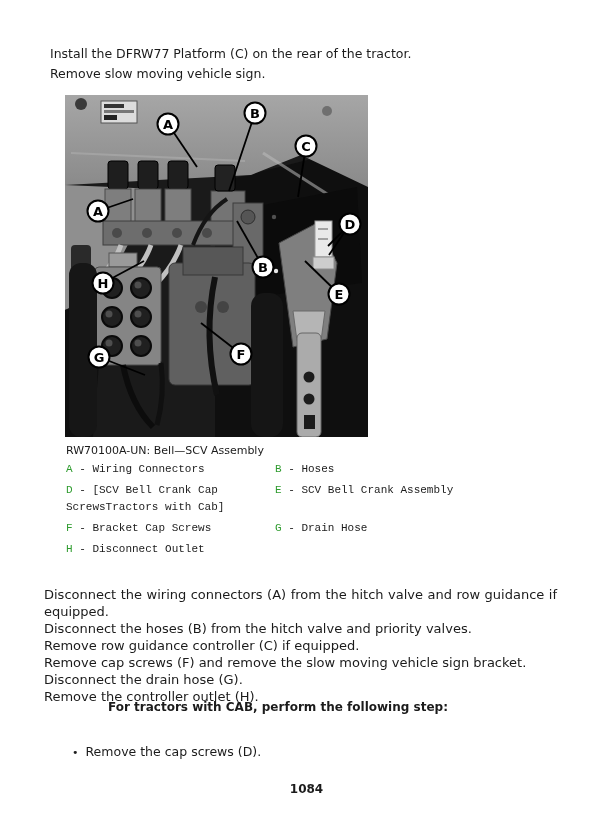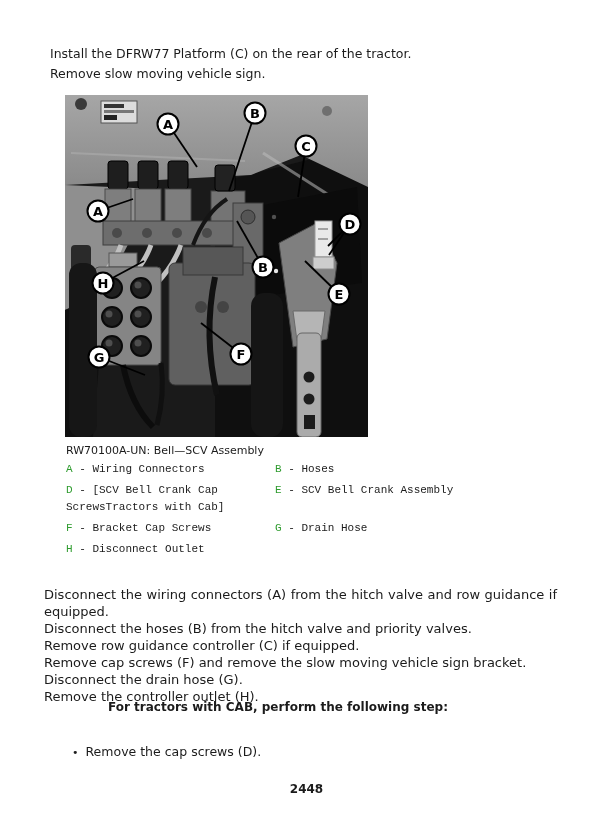--- a/index.html
+++ b/index.html
@@ -214,15 +214,15 @@
       <div class="para">Disconnect the drain hose (G).</div>
       <div class="para">Remove the controller outlet (H).</div>
     </div>
 
   <div class="cab-note">For tractors with CAB, perform the following step:</div>
 
   <div class="bullet-line">
     <span class="marker"></span><span>Remove the cap screws (D).</span>
   </div>
 
-  <div class="page-number">2448</div>
+  <div class="page-number">1084</div>
 
 </div>
 
 </body></html>

